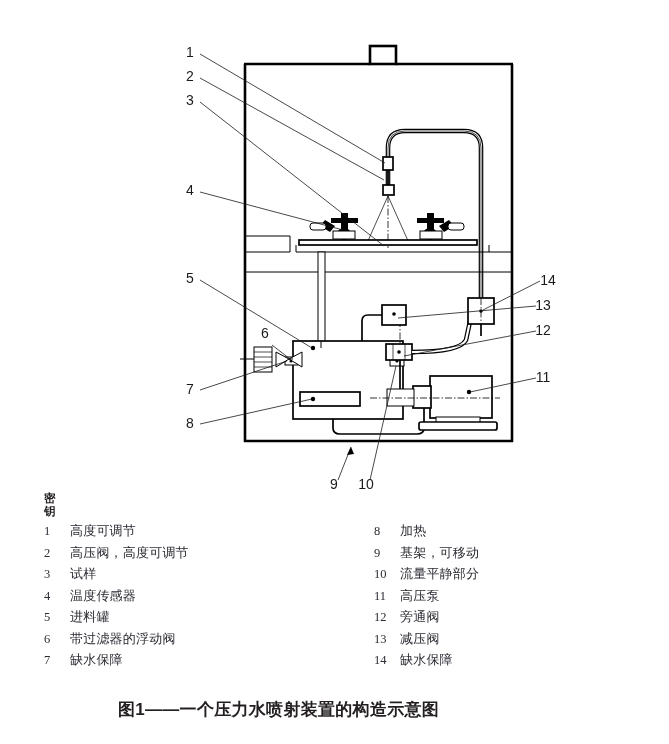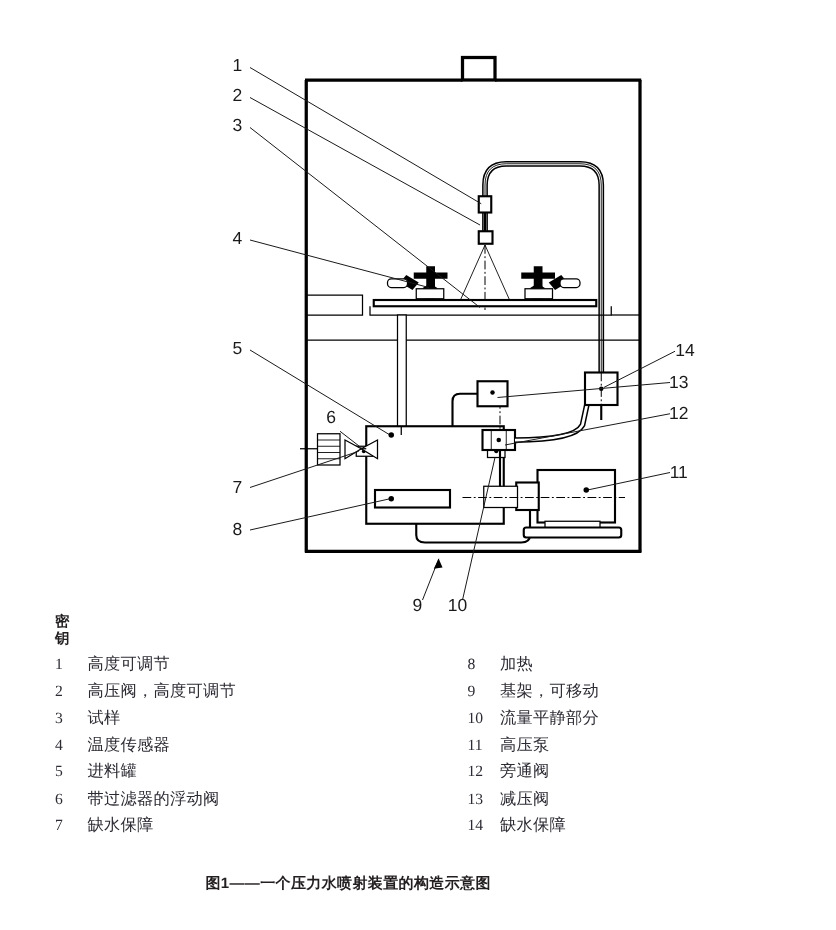--- a/index.html
+++ b/index.html
@@ -78,21 +78,21 @@
     letter-spacing: 0.2px;
   }
   #figure-caption {
     position: absolute;
     left: 0;
     top: 698px;
     width: 557px;
     text-align: center;
     font-family: "Liberation Sans", "DejaVu Sans", sans-serif;
     font-weight: bold;
-    font-size: 12px;
+    font-size: 17px;
     color: #231f20;
     letter-spacing: 0.3px;
   }
   
   .ln     { stroke: #000; fill: none; }
   .thick  { stroke-width: 2.6; }
   .med    { stroke-width: 1.7; }
   .thin   { stroke-width: 1; }
   .hair   { stroke-width: 0.7; }
   .leader { stroke: #1a1a1a; stroke-width: 0.8; fill: none; }

